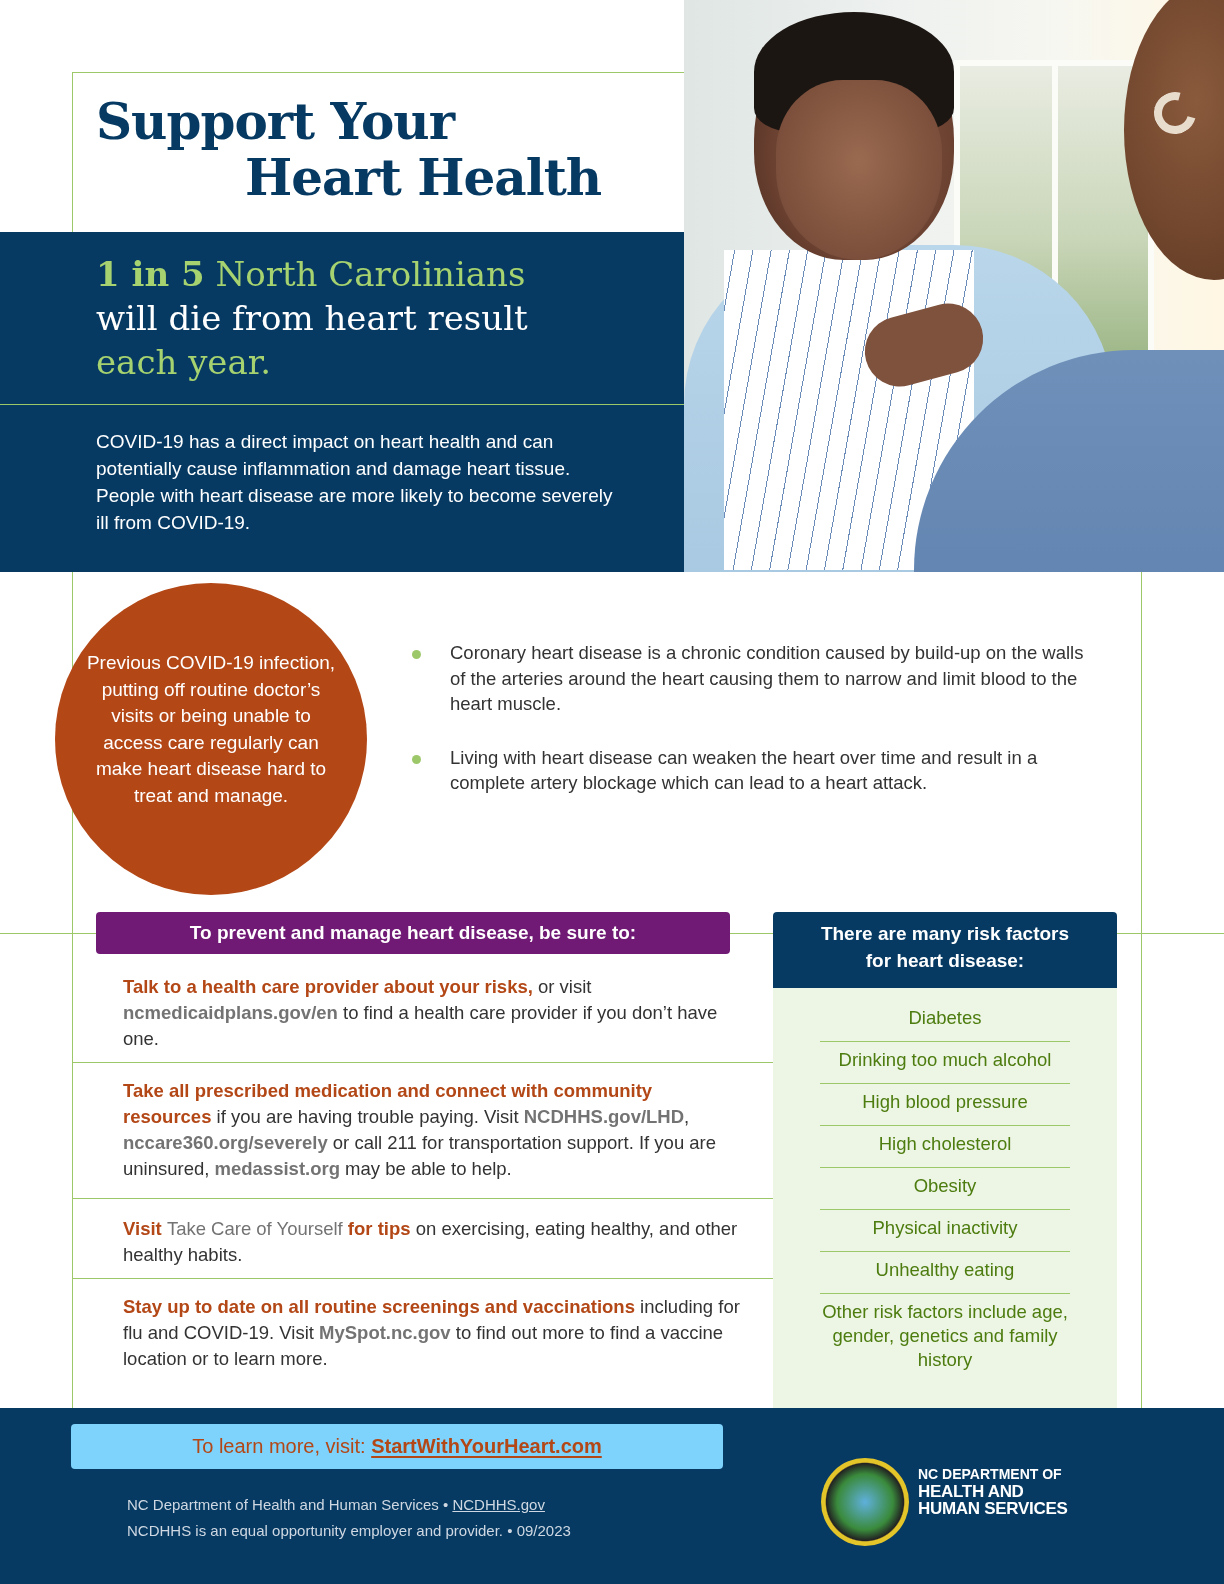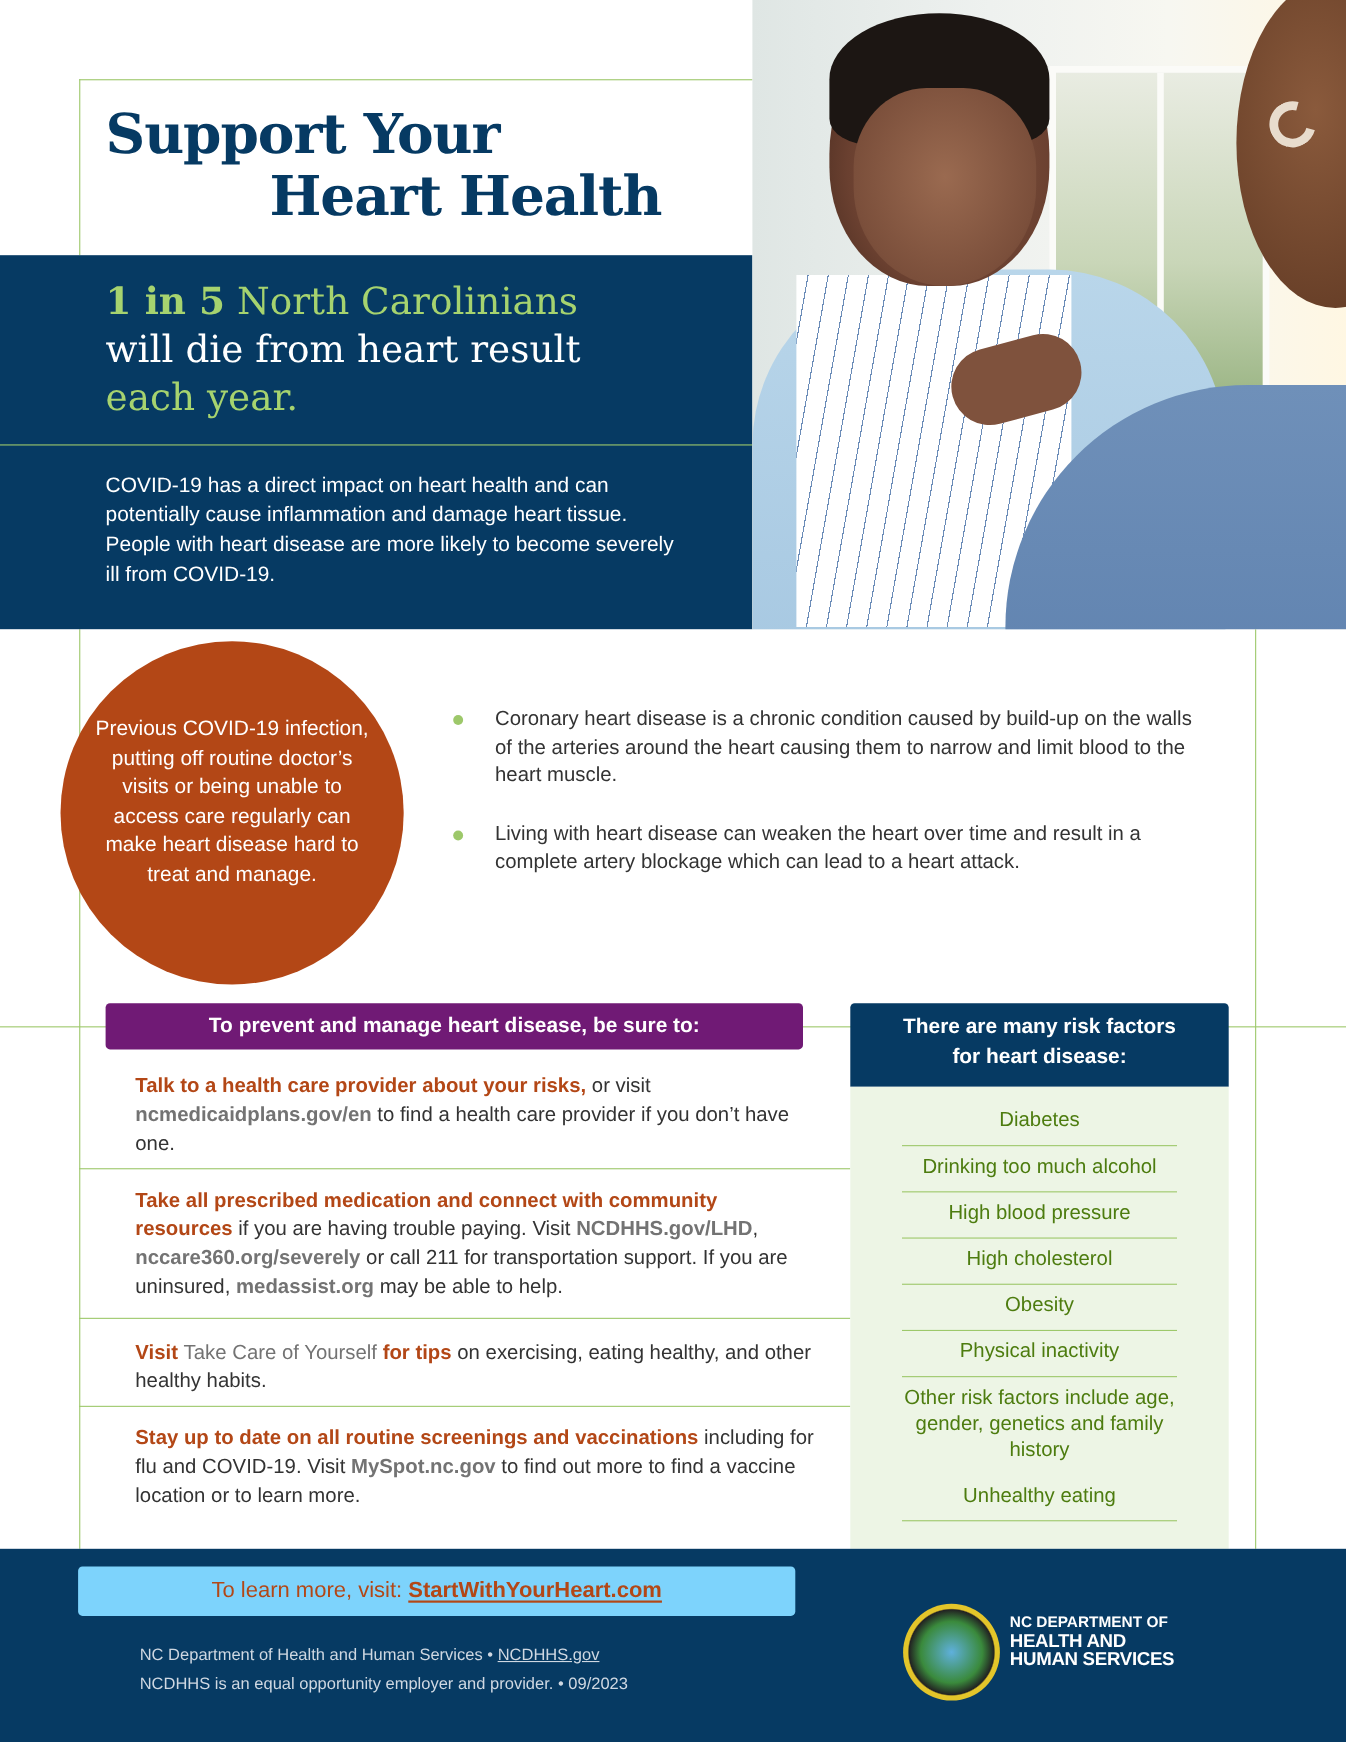--- a/index.html
+++ b/index.html
@@ -141,22 +141,22 @@
   <div>for heart disease:</div>
 </div>
 <div class="abs risk-body"></div>
 <div class="abs risk-list">
   <div class="risk-item">Diabetes</div>
   <div class="risk-item">Drinking too much alcohol</div>
   <div class="risk-item">High blood pressure</div>
   <div class="risk-item">High cholesterol</div>
   <div class="risk-item">Obesity</div>
   <div class="risk-item">Physical inactivity</div>
+  <div class="risk-item">Unhealthy eating</div>
   <div class="risk-item last">Other risk factors include age, gender, genetics and family history</div>
-  <div class="risk-item">Unhealthy eating</div>
 </div>
 
 <div class="abs footer"></div>
 <div class="abs cta">
   <span>To learn more, visit: </span><a>StartWithYourHeart.com</a>
 </div>
 <div class="abs foot-text">
   <div><span>NC Department of Health and Human Services</span><span> • </span><a>NCDHHS.gov</a></div>
   <div><span>NCDHHS is an equal opportunity employer and provider.</span><span> • </span><span>09/2023</span></div>
 </div>

